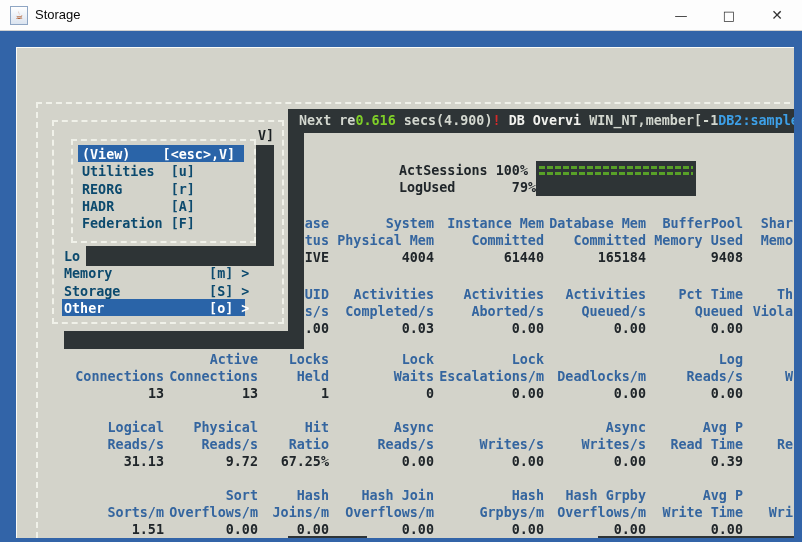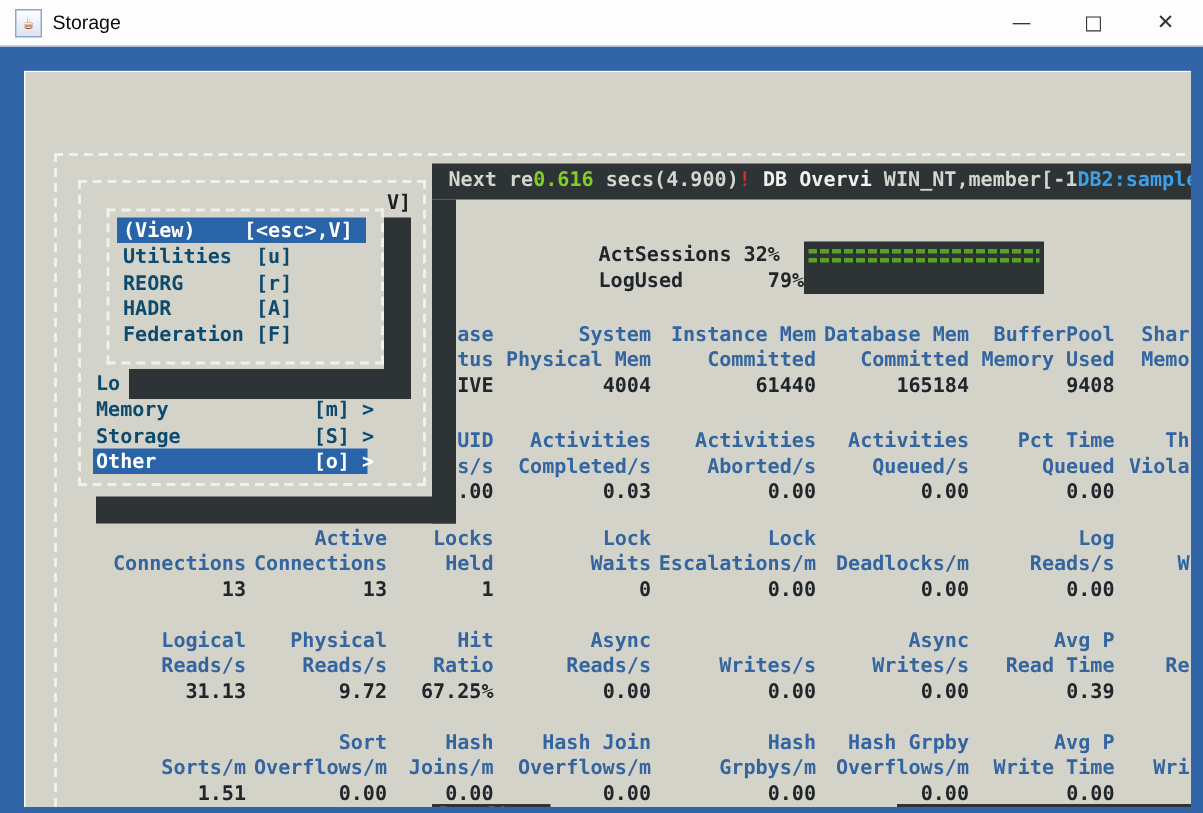--- a/index.html
+++ b/index.html
@@ -86,21 +86,21 @@
     
 
     
     <div id="header-bar">
       <div id="header-text" class="mono"><span style="color: rgb(211, 215, 207);">Next re</span><span style="color: rgb(127, 207, 40);">0.616</span><span style="color: rgb(211, 215, 207);"> secs(4.900)</span><span style="color: rgb(212, 42, 42);">!</span><span style="color: rgb(211, 215, 207);"> </span><span style="color: rgb(242, 242, 238);">DB Overvi</span><span style="color: rgb(211, 215, 207);"> WIN_NT,member[-1</span><span style="color: rgb(61, 160, 232);">DB2:sample</span></div>
     </div>
 
     
     <div id="gauge-layer">
       <div id="gauge-box"><div class="gauge-bar" style="top: 5px;"></div><div class="gauge-bar" style="top: 11px;"></div></div>
-    <div class="gauge-line mono" style="top: 115px;">ActSessions 32%</div><div class="gauge-line mono" style="top: 132px;">LogUsed       79%</div></div>
+    <div class="gauge-line mono" style="top: 115px;">ActSessions 100%</div><div class="gauge-line mono" style="top: 132px;">LogUsed       79%</div></div>
 
     
     <div id="host-badge" class="badge mono">localhost</div>
     <div id="flags-badge" class="badge mono">Regex:N Export:N Trace:N</div>
 
     
     <div id="menu-shadow-right" class="shadow"></div>
     <div id="menu-shadow-bottom" class="shadow"></div>
 
     

